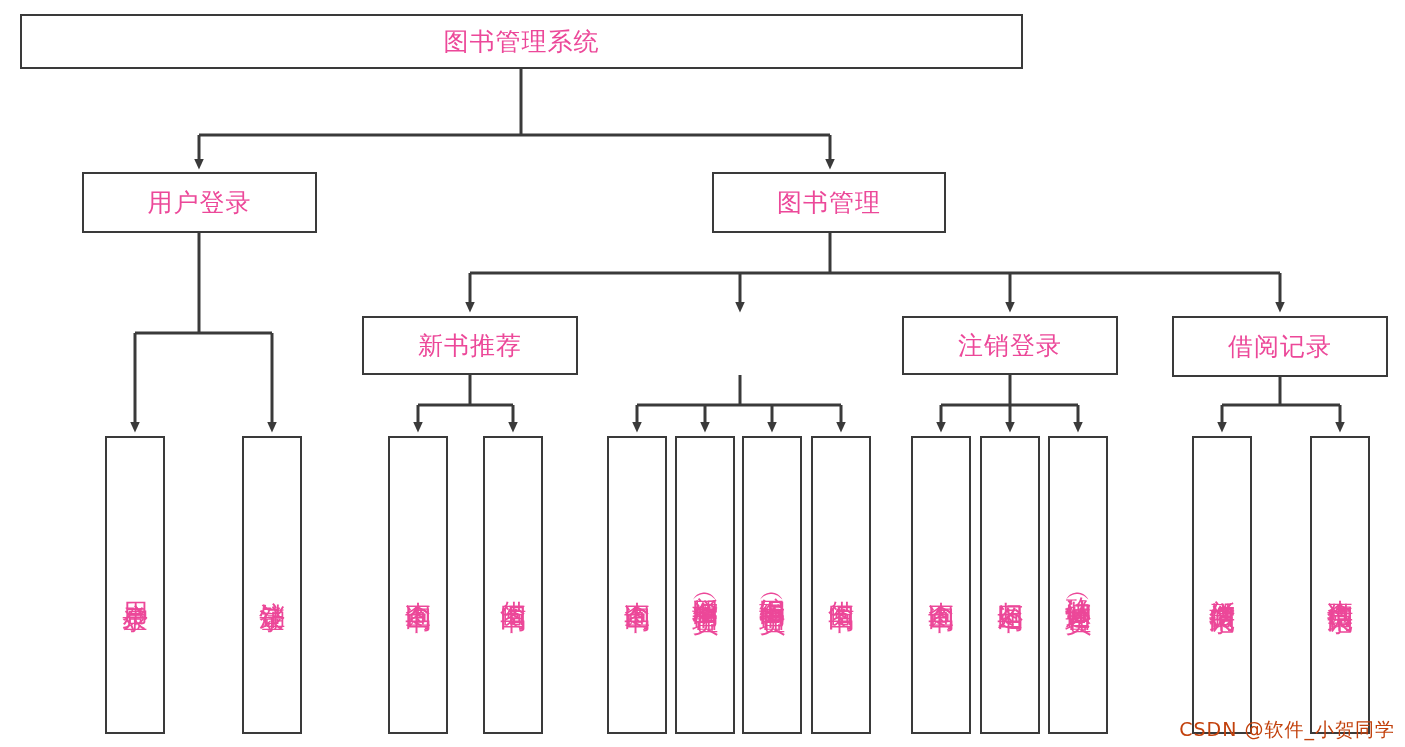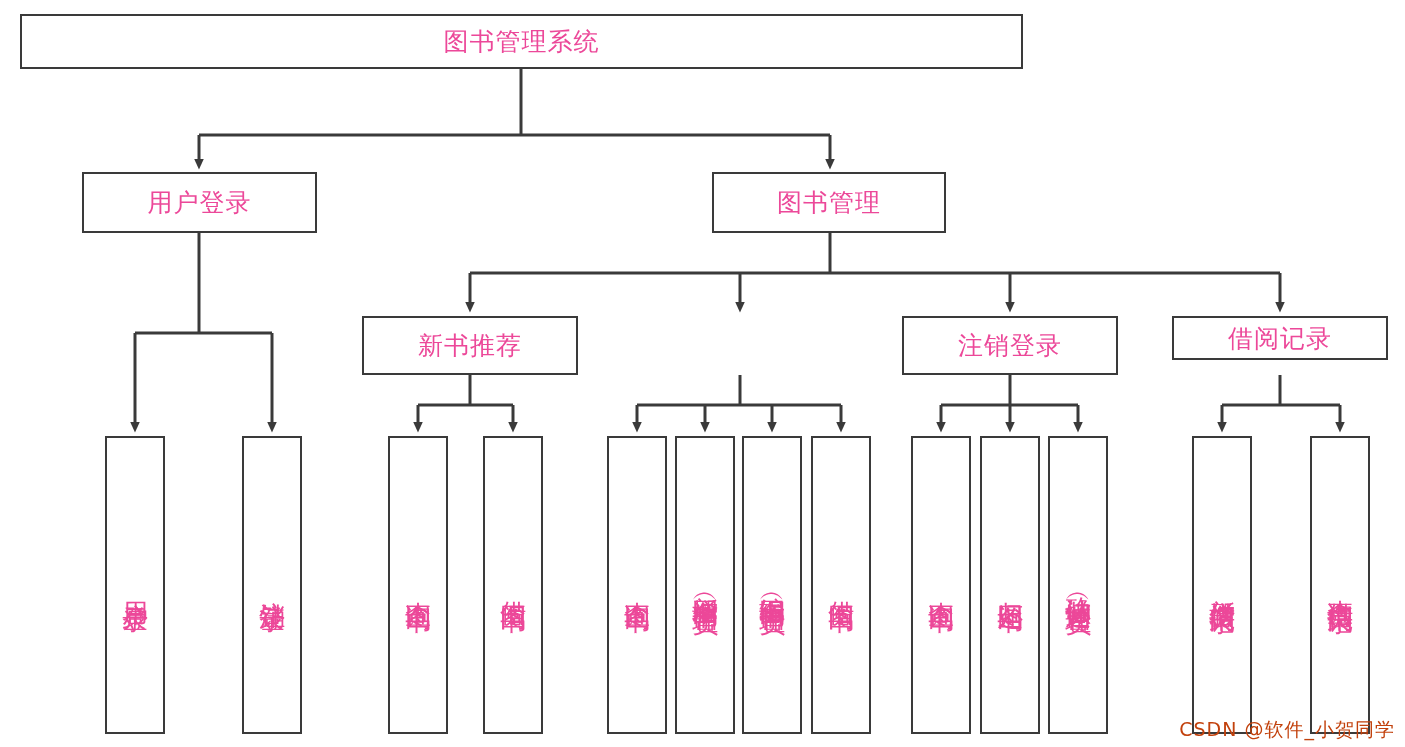--- a/index.html
+++ b/index.html
@@ -147,21 +147,21 @@
 
   <div class="node h" style="left:362px; top:316px; width:216px; height:59px;">
     <span class="lbl">新书推荐</span>
   </div>
 
 
   <div class="node h" style="left:902px; top:316px; width:216px; height:59px;">
     <span class="lbl">注销登录</span>
   </div>
 
-  <div class="node h" style="left:1172px; top:316px; width:216px; height:44px;">
+  <div class="node h" style="left:1172px; top:316px; width:216px; height:61px;">
     <span class="lbl">借阅记录</span>
   </div>
 
   <div class="node v" style="left:105px; top:436px; width:60px; height:298px;">
     <span class="lbl">用户登录</span>
   </div>
 
   <div class="node v" style="left:242px; top:436px; width:60px; height:298px;">
     <span class="lbl">注销登录</span>
   </div>

